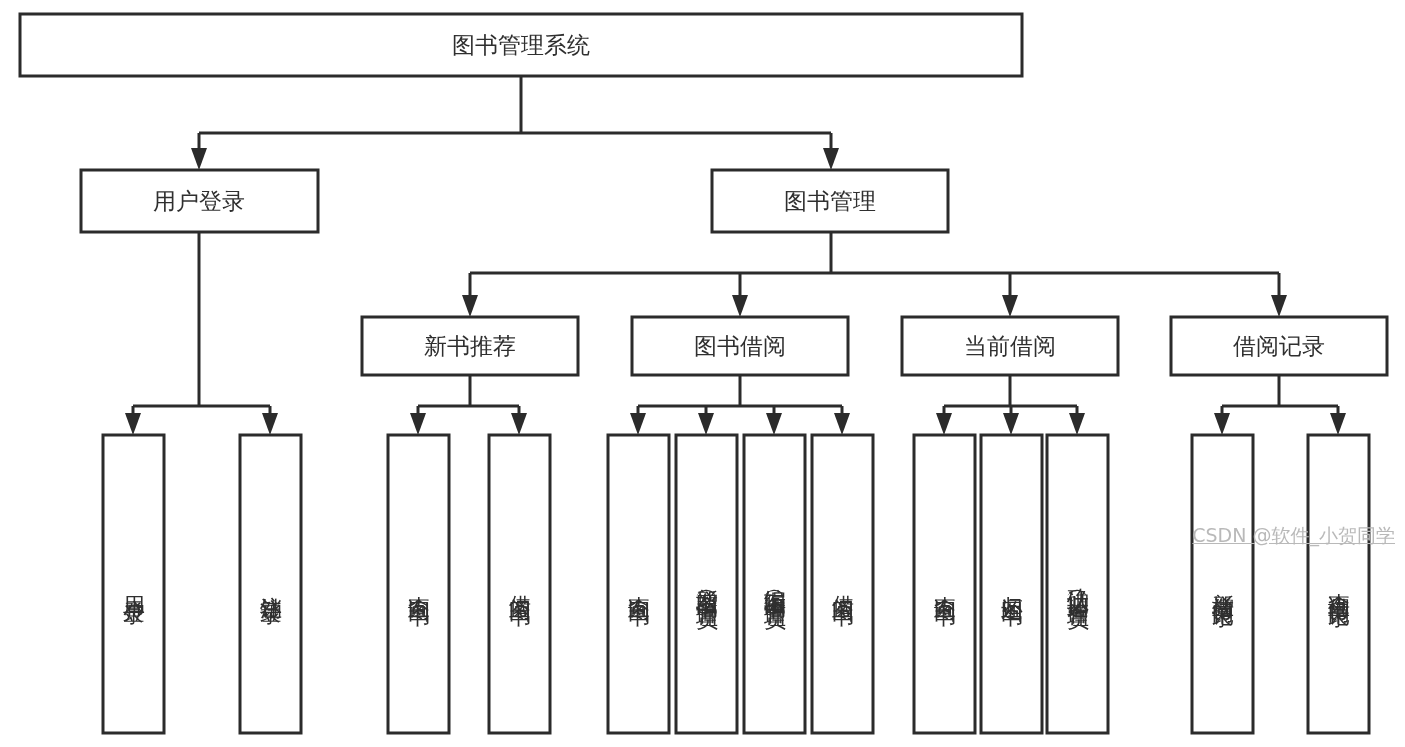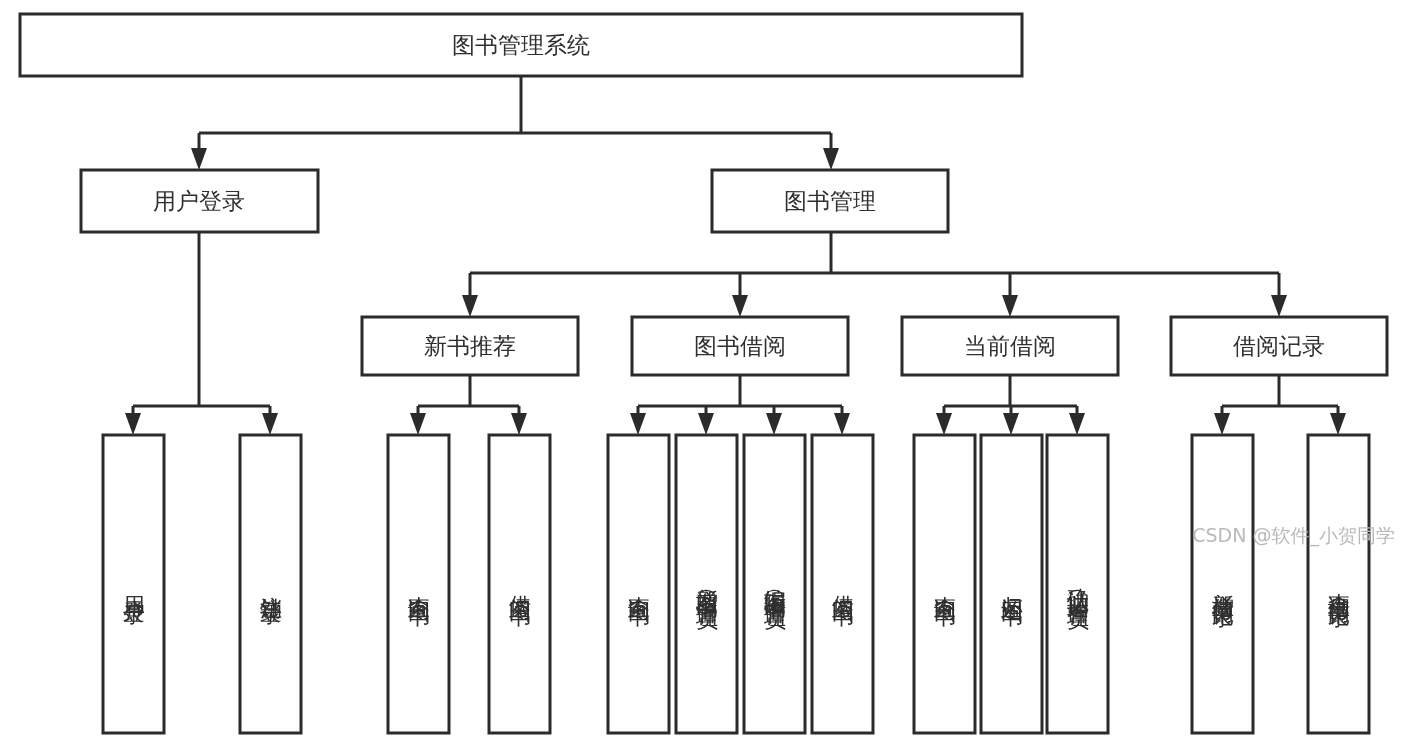--- a/index.html
+++ b/index.html
@@ -29,20 +29,21 @@
   }
   .watermark{
     position:absolute;
     right:10px;
     bottom:6px;
     font-size:19px;
     color:#b9b9b9;
     font-family:"DejaVu Sans","Liberation Sans",sans-serif;
     white-space:nowrap;
     pointer-events:none;
+    text-decoration:underline;
   }
 </style>
 </head>
 <body>
 
 <div id="stage">
 
   <svg id="diagram" viewBox="0 0 1405 747">
 
     <g>

